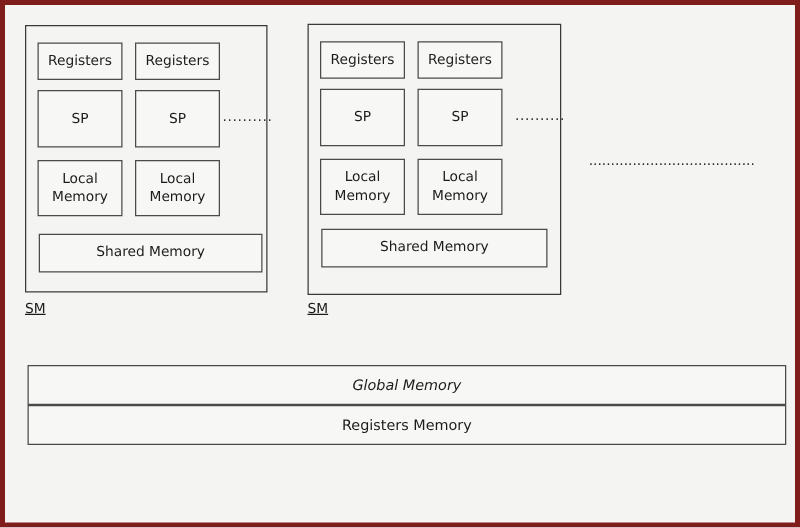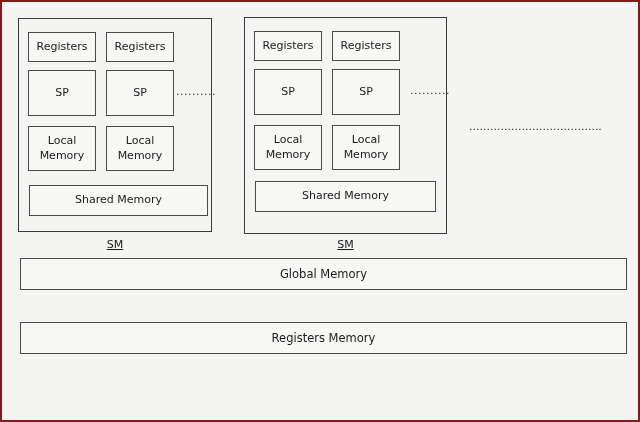--- a/index.html
+++ b/index.html
@@ -7,21 +7,21 @@
     padding: 0;
     background: #ffffff;
     font-family: "DejaVu Sans", sans-serif;
   }
   .frame {
     position: relative;
     width: 640px;
     height: 422px;
     box-sizing: border-box;
     background: #f4f4f2;
-    border: 2px solid #7f1d1d;
+    border: 4px solid #7f1d1d;
     overflow: hidden;
     color: #1b1b1b;
   }
   
   .sm-block {
     position: absolute;
     box-sizing: border-box;
     border: 1px solid #3a3a3a;
     background: #f4f4f2;
   }
@@ -58,21 +58,21 @@
     width: 40px;
     font-size: 11px;
     letter-spacing: 0.5px;
     color: #2a2a2a;
     white-space: nowrap;
   }
   .sm-block-2 .dots-short { left: 165px; }
 
   .sm-label {
     position: absolute;
-    text-align: center;
+    text-align: left;
     font-size: 11px;
     color: #1b1b1b;
     text-decoration: underline;
   }
   .sm-label-1 { left: 16px;  top: 236px; width: 194px; }
   .sm-label-2 { left: 242px; top: 236px; width: 203px; }
 
   .dots-long {
     position: absolute;
     left: 467px;
@@ -91,21 +91,21 @@
     height: 32px;
     box-sizing: border-box;
     border: 1px solid #4a4a4a;
     background: #f7f7f5;
     display: flex;
     align-items: center;
     justify-content: center;
     font-size: 11.5px;
     color: #1b1b1b;
   }
-  .bar-global   { top: 256px; }
+  .bar-global   { top: 288px; font-style: italic; }
   .bar-constant { top: 320px; }
   .bar-texture  { top: 370px; height: 31px; }
 </style>
 </head>
 <body>
 
 <div class="frame">
 
   <section class="sm-block sm-block-1">
     <div class="box reg-1">Registers</div>

